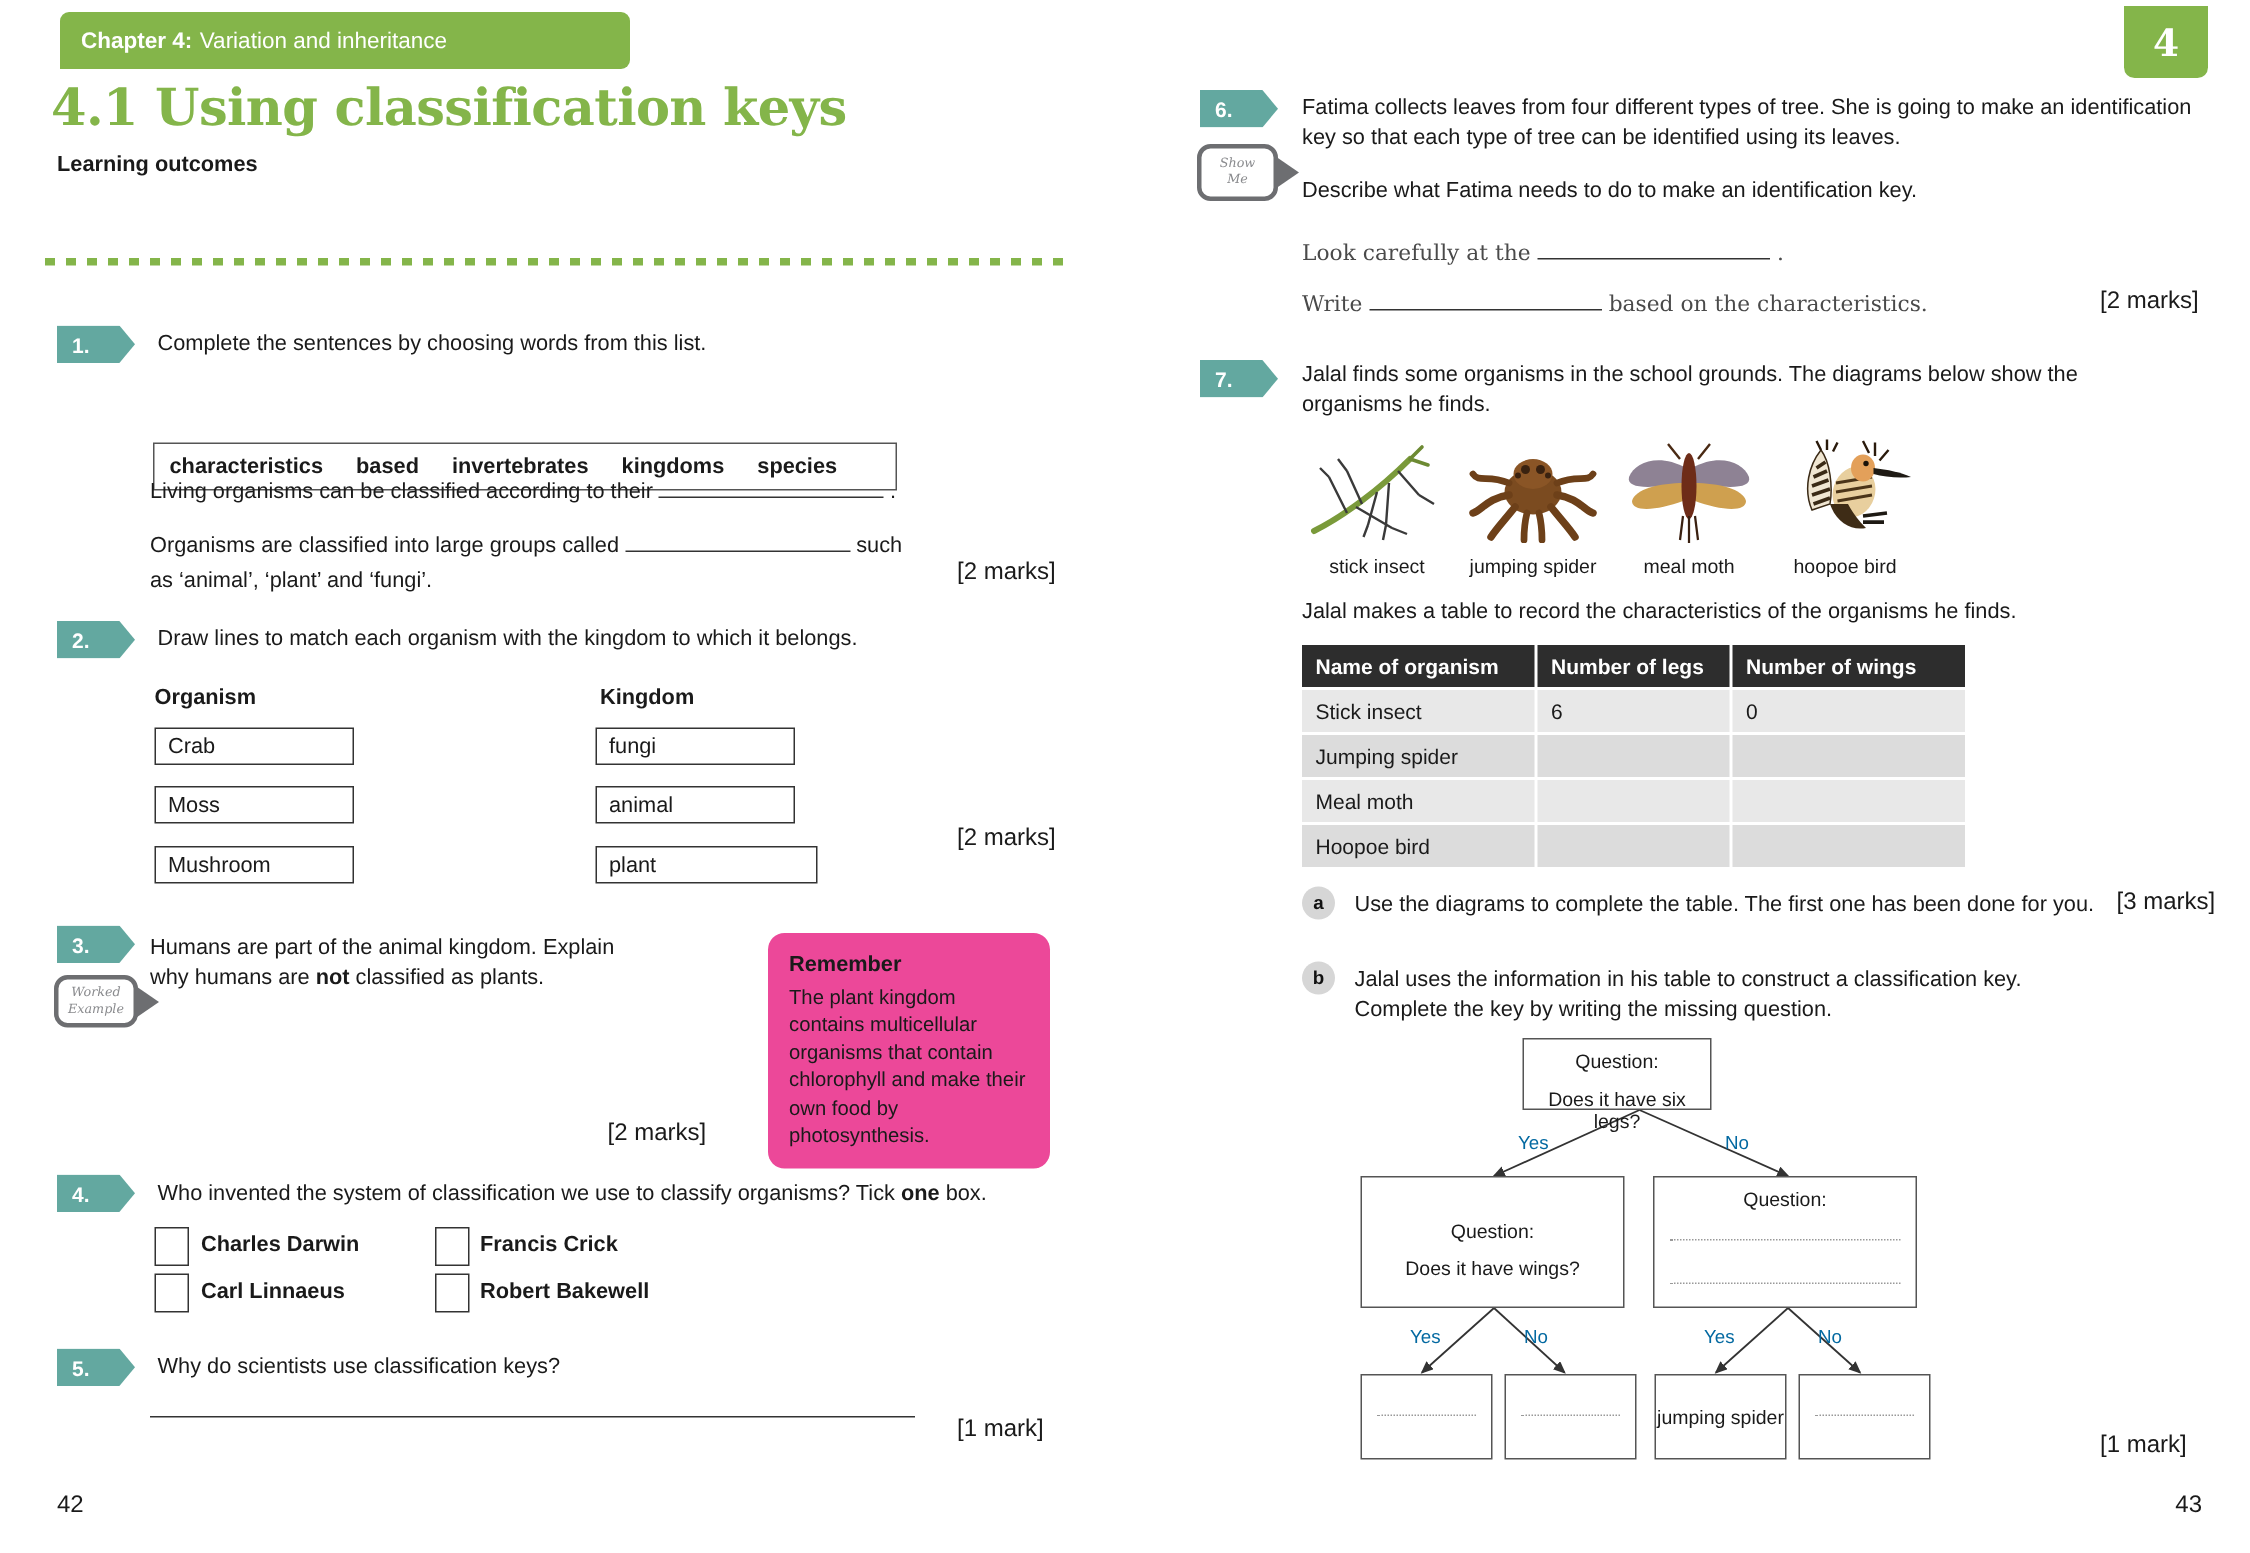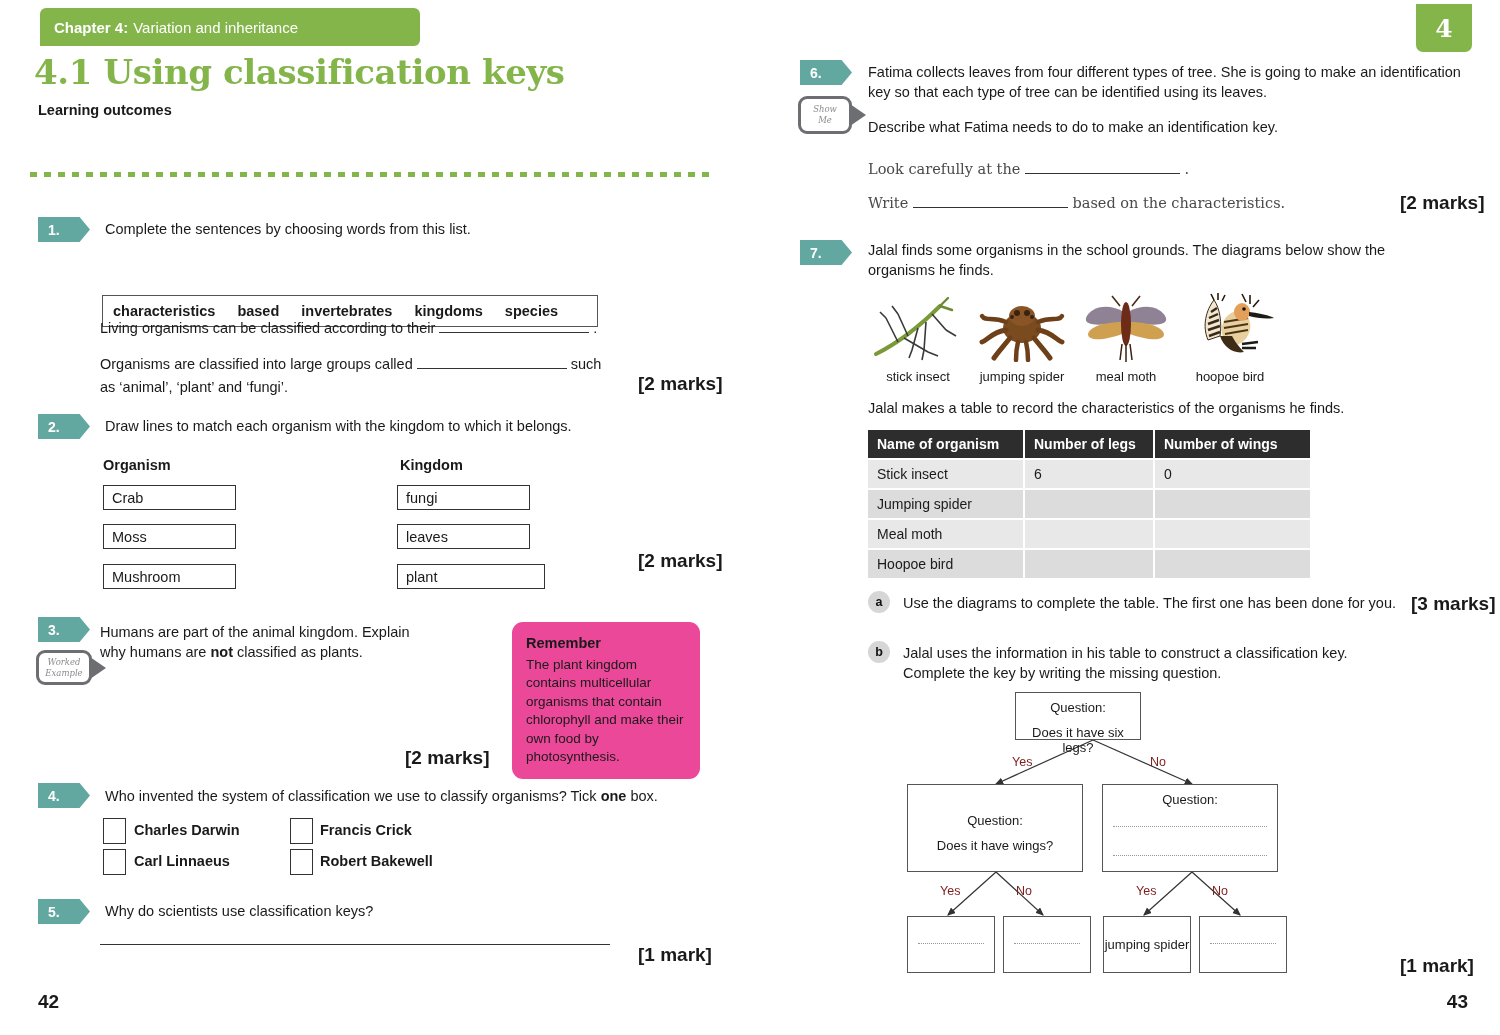--- a/index.html
+++ b/index.html
@@ -102,21 +102,21 @@
   }
 
   .qtext {
     position: absolute;
     font-size: 14.5px; line-height: 20px; color: #1a1a1a;
   }
   .qtext b { font-weight: bold; }
 
   .marks {
     position: absolute;
-    font-size: 19px; color: #1a1a1a; font-weight: bold;
+    font-size: 16px; color: #1a1a1a;
   }
 
   
   .wordbank {
     position: absolute;
     border: 1.4px solid #555;
     display: flex; align-items: center;
     font-weight: bold; font-size: 14.5px;
   }
   .wordbank span { white-space: nowrap; }
@@ -171,21 +171,21 @@
     font-weight: bold; font-size: 14.5px;
   }
 
   .rule-line {
     position: absolute;
     border-bottom: 1.4px solid #333;
   }
 
   .pagenum {
     position: absolute; bottom: 22px;
-    font-size: 19px; font-weight: bold;
+    font-size: 16px; font-weight: normal;
   }
 
   
   .hand-line {
     position: absolute;
     font-family: "DejaVu Serif", serif;
     font-size: 14.5px; color: #4a4a4a;
     line-height: 22px;
   }
 
@@ -236,21 +236,21 @@
   }
   .keybox .l1 { margin-top: 7px; }
   .keybox .l2 { margin-top: 10px; }
   .dots {
     border-bottom: 1.3px dotted #999;
     height: 1px;
     margin: 0 10px;
   }
   .yn {
     position: absolute;
-    font-size: 12.5px; color: #7f1d1d;
+    font-size: 12.5px; color: #0369a1;
   }
   svg.connectors { position: absolute; left: 0; top: 0; overflow: visible; }
 </style>
 </head>
 <body>
 
 <div class="page page-left">
 
   <div class="chapter-banner">
     <b>Chapter 4:</b>
@@ -292,21 +292,21 @@
   <div class="qtext" style="left:105px; top:416px; width:580px;">Draw lines to match each organism with the kingdom to which it belongs.</div>
 
   <div class="colhead" style="left:103px; top:457px;">Organism</div>
   <div class="colhead" style="left:400px; top:457px;">Kingdom</div>
 
   <div class="matchbox" style="left:103px; top:485px; width:133px; height:25px;">Crab</div>
   <div class="matchbox" style="left:103px; top:524px; width:133px; height:25px;">Moss</div>
   <div class="matchbox" style="left:103px; top:564px; width:133px; height:25px;">Mushroom</div>
 
   <div class="matchbox" style="left:397px; top:485px; width:133px; height:25px;">fungi</div>
-  <div class="matchbox" style="left:397px; top:524px; width:133px; height:25px;">leaves</div>
+  <div class="matchbox" style="left:397px; top:524px; width:133px; height:25px;">animal</div>
   <div class="matchbox" style="left:397px; top:564px; width:148px; height:25px;">plant</div>
 
   <div class="marks" style="left:638px; top:550px;">[2 marks]</div>
 
   <div class="qnum" style="left:38px; top:617px;">3.</div>
   <div class="badge" style="left:36px; top:650px; width:56px; height:35px;">
     <span>Worked</span>
     <span>Example</span>
   </div>
 

